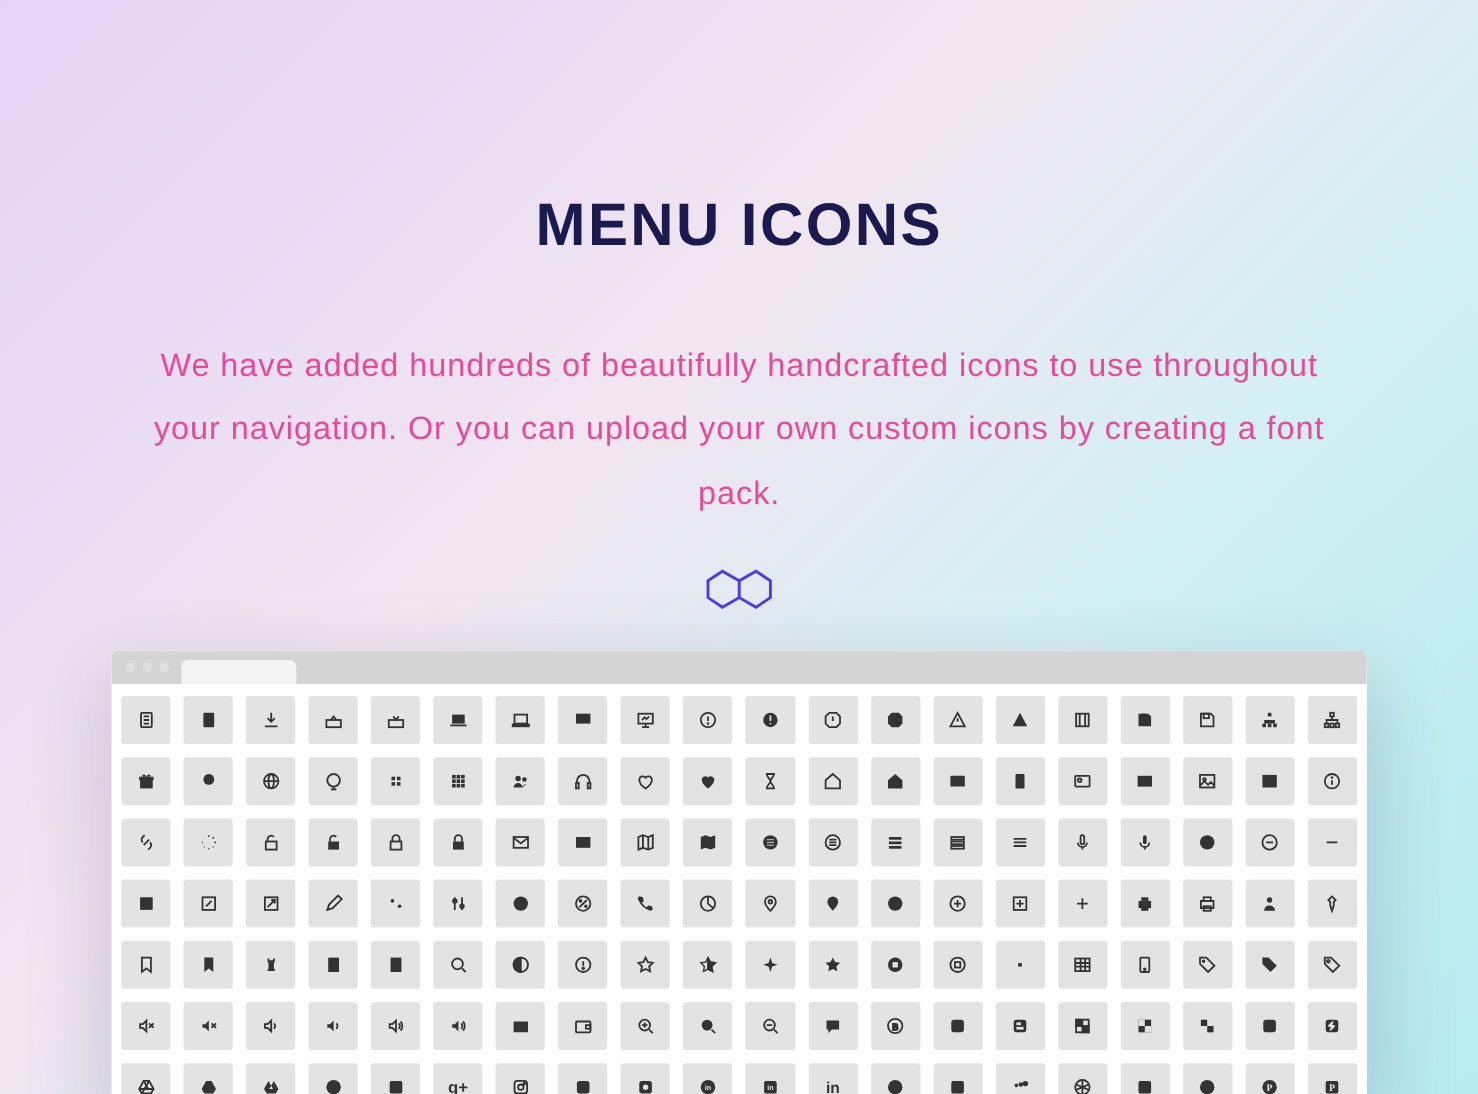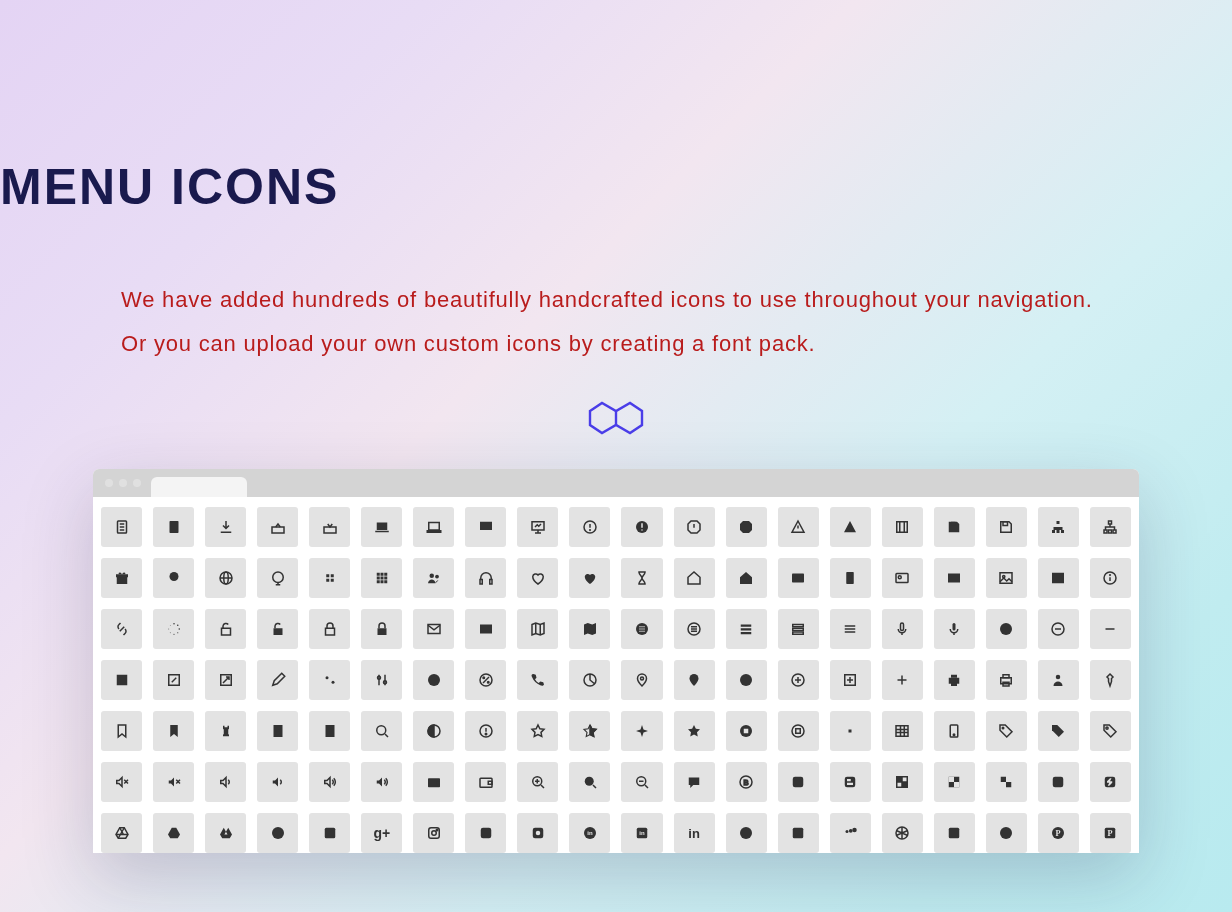--- a/index.html
+++ b/index.html
@@ -4,34 +4,35 @@
 <style>
 * { box-sizing: border-box; margin: 0; padding: 0; }
 body {
   font-family: -apple-system, BlinkMacSystemFont, "Segoe UI", Helvetica, Arial, sans-serif;
   width: 1232px;
   height: 912px;
   background: linear-gradient(135deg, #e4d4f4 0%, #e8dcf5 20%, #f2e6f0 40%, #d4f0f4 65%, #c0ecf0 85%, #b8eaef 100%);
   overflow: hidden;
 }
 .hero {
+  text-align: center;
   padding-top: 158px;
 }
 .title {
   font-size: 50px;
   font-weight: 800;
   letter-spacing: 2px;
   color: #1a1a4e;
 }
 .subtitle {
   margin: 62px auto 0;
   max-width: 990px;
-  font-size: 22px;
+  font-size: 27px;
   line-height: 1.98;
-  color: #b91c1c;
+  color: #ec4899;
   letter-spacing: 0.8px;
 }
 .logo-mark {
   margin: 36px auto 0;
   width: 56px;
   height: 34px;
 }
 .logo-mark svg { display: block; }
 .browser {
   margin: 34px auto 0;

